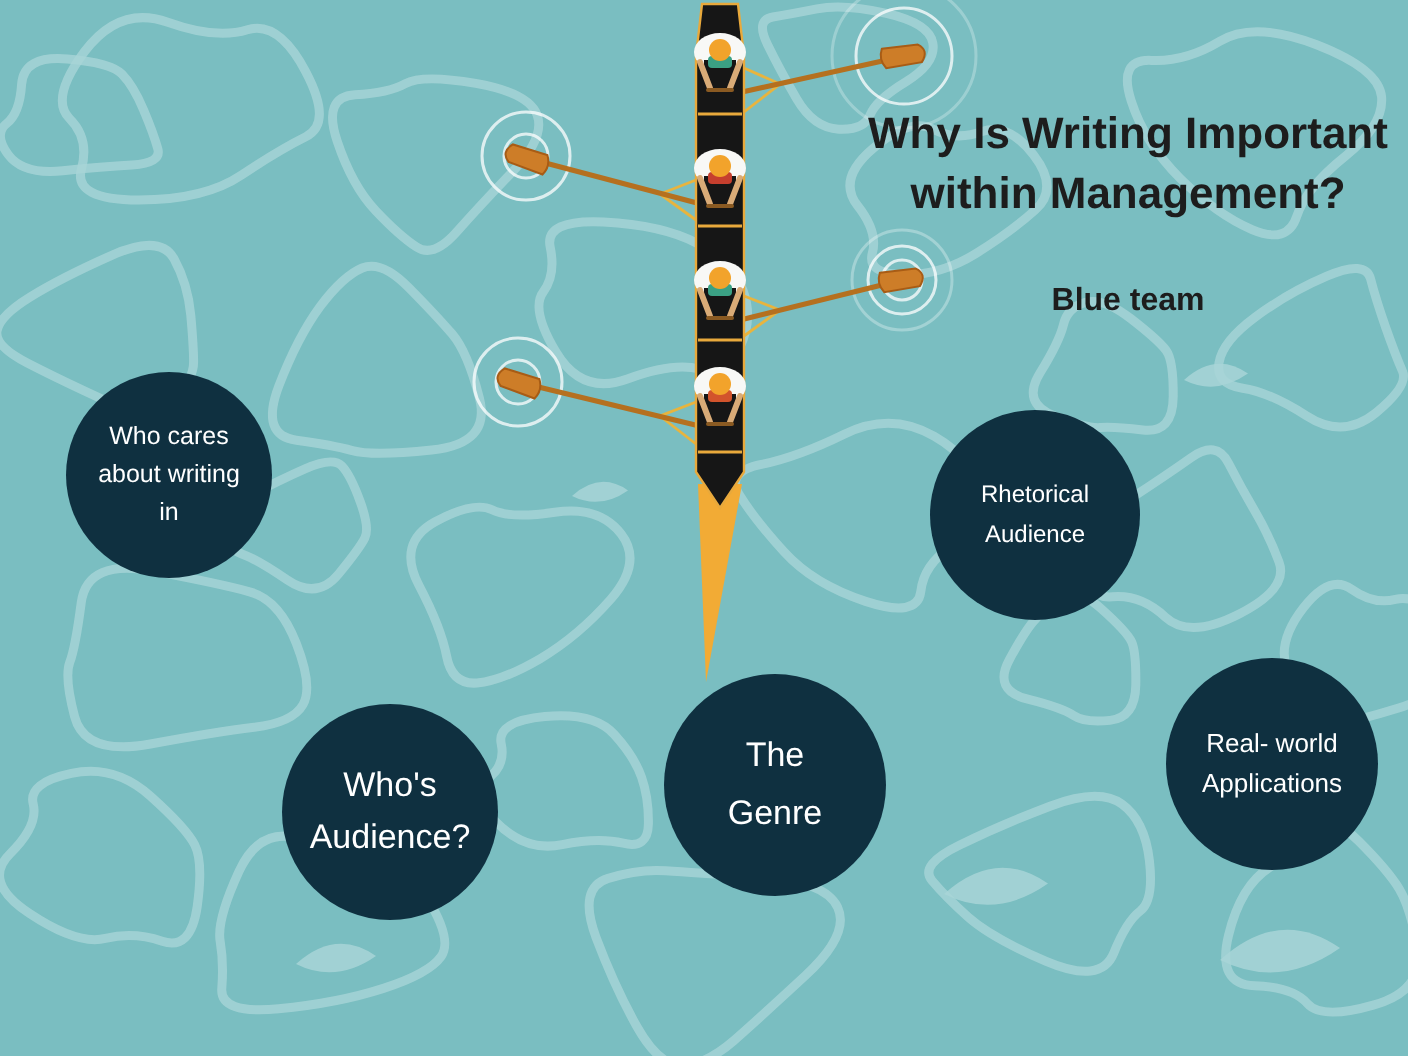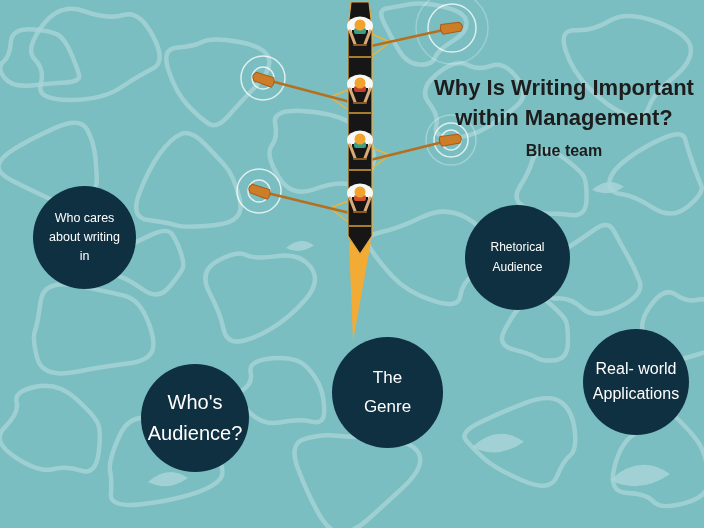--- a/index.html
+++ b/index.html
@@ -6,41 +6,40 @@
   .stage{
     position:relative;width:704px;height:528px;overflow:hidden;
     background:var(--water,#7abec1);
     font-family:"Liberation Sans",sans-serif;
   }
   .stage svg{position:absolute;left:0;top:0;}
   .heading{
     position:absolute;left:424px;top:52px;width:280px;
     text-align:center;font-weight:bold;font-size:22px;line-height:1.35;
     color:var(--heading_text,#1d1d1d);
-    margin-top:21px;
   }
   .heading span{display:block;}
   .subheading{
     position:absolute;left:424px;top:142px;width:280px;
     text-align:center;font-weight:bold;font-size:16px;
     color:var(--heading_text,#1d1d1d);
   }
   .topic{
     position:absolute;border-radius:50%;
     background:var(--topic_circle,#0f3040);
     color:var(--topic_text,#ffffff);
     display:flex;flex-direction:column;align-items:center;justify-content:center;
     text-align:center;font-weight:normal;cursor:pointer;
   }
   .topic span{display:block;}
   #topic-who-cares{left:33px;top:186px;width:103px;height:103px;font-size:12.5px;line-height:1.5;}
   #topic-rhetorical-situation{left:465px;top:205px;width:105px;height:105px;font-size:12px;line-height:1.6;}
-  #topic-whos-audience{left:141px;top:364px;width:108px;height:108px;font-size:20px;line-height:1.55;}
+  #topic-whos-audience{left:141px;top:352px;width:108px;height:108px;font-size:17px;line-height:1.55;}
   #topic-the-genre{left:332px;top:337px;width:111px;height:111px;font-size:17px;line-height:1.65;}
-  #topic-real-world-applications{left:583px;top:329px;width:106px;height:106px;font-size:16px;line-height:1.55;}
+  #topic-real-world-applications{left:583px;top:329px;width:106px;height:106px;font-size:13px;line-height:1.55;}
 </style>
 </head>
 <body>
 
 <div class="stage" style="--water: #7abec1; --water_pattern: #a8d5d7; --topic_circle: #0f3040; --topic_text: #ffffff; --heading_text: #1d1d1d; --hull: #161616; --boat_accent: #f2ab35; --oar_shaft: #b5701f; --oar_blade: #cd7d28; --rower_head: #f2a32b; --rower_arms: #d9ab77; --shirt_green: #3ba184; --shirt_red: #c63f2e;">
 
   <svg id="water-svg" width="704" height="528" viewBox="0 0 704 528">
       <path d="M152.9,68.4 Q139.4,75.1 120.8,87.5 Q102.3,100.0 69.4,100.0 Q36.5,99.9 40.7,84.6 Q44.9,69.3 34.8,59.3 Q24.8,49.4 42.2,25.9 Q59.7,2.5 83.9,11.1 Q108.1,19.8 123.7,14.9 Q139.3,10.1 152.9,35.9 Q166.5,61.7 152.9,68.4 Z" fill="none" stroke="#a8d5d7" stroke-width="4.5" stroke-linejoin="round" opacity="0.8"></path>
       <path d="M256.3,85.8 Q240.0,102.8 228.4,115.9 Q216.8,129.1 208.3,123.5 Q199.7,117.9 187.9,105.4 Q176.1,93.0 168.6,70.6 Q161.1,48.3 177.6,47.4 Q194.2,46.5 202.7,41.8 Q211.2,37.1 237.9,41.7 Q264.6,46.4 268.6,57.6 Q272.6,68.8 256.3,85.8 Z" fill="none" stroke="#a8d5d7" stroke-width="4.5" stroke-linejoin="round" opacity="0.8"></path>
       <path d="M96.8,181.1 Q96.8,188.8 87.9,200.5 Q78.9,212.2 54.7,201.2 Q30.6,190.2 13.9,181.6 Q-2.8,173.1 -1.5,165.5 Q-0.3,157.9 15.2,148.4 Q30.6,138.9 55.3,127.9 Q80.0,116.8 87.0,129.4 Q93.9,141.9 95.4,157.7 Q96.8,173.5 96.8,181.1 Z" fill="none" stroke="#a8d5d7" stroke-width="4.5" stroke-linejoin="round" opacity="0.8"></path>

